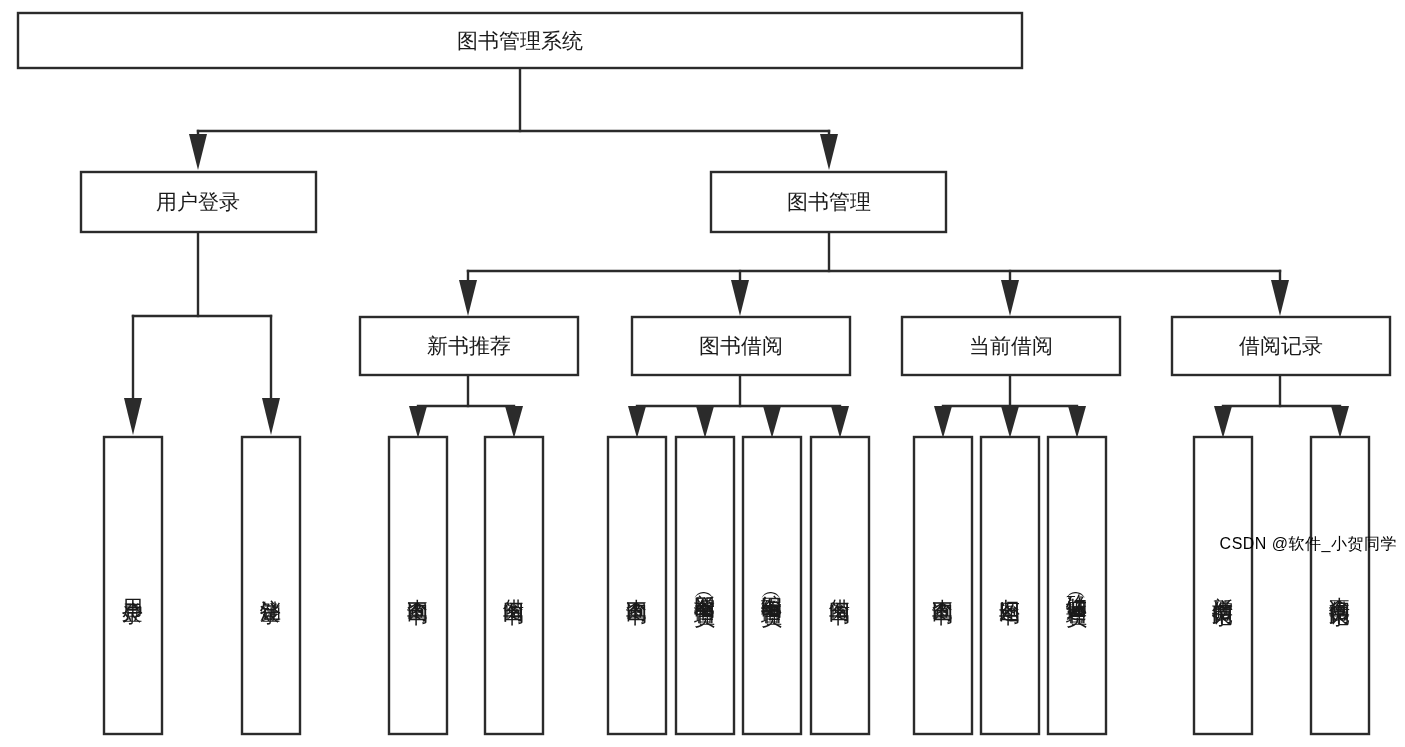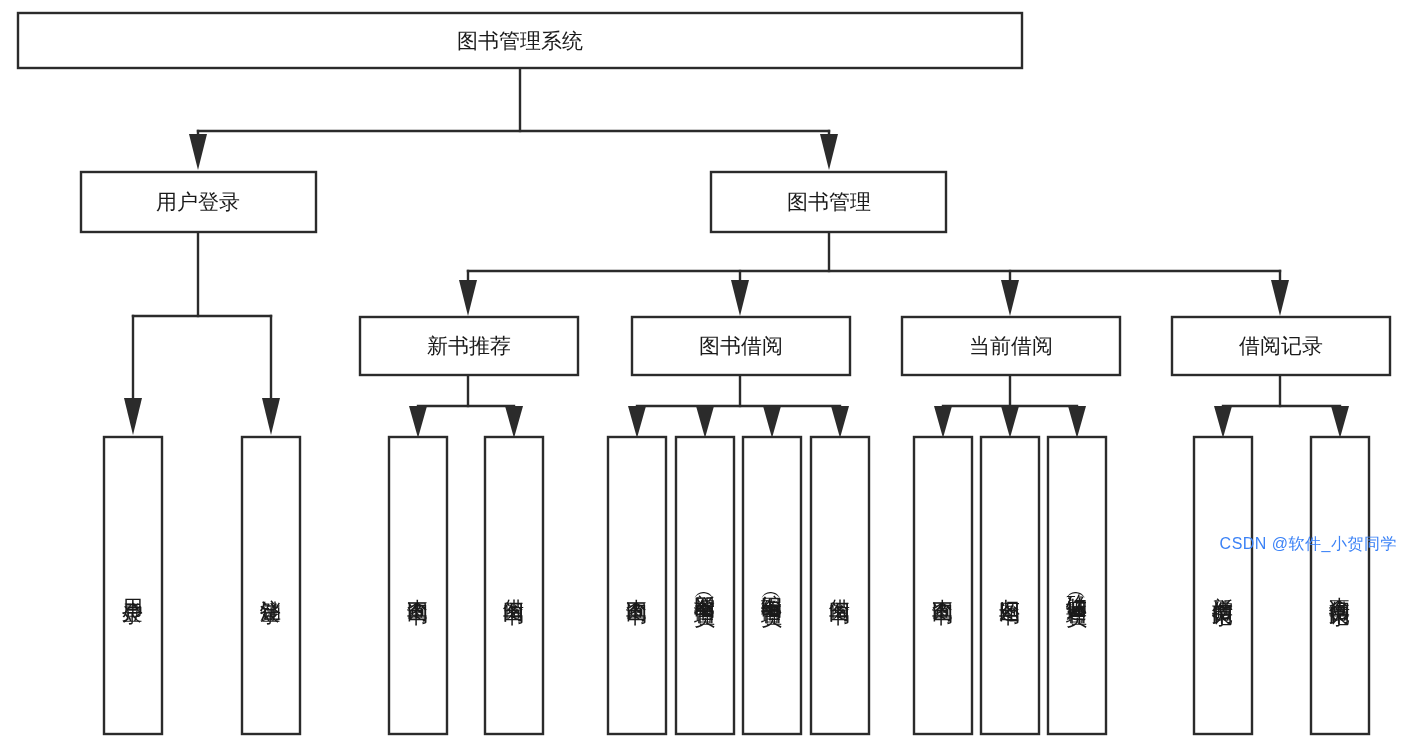--- a/index.html
+++ b/index.html
@@ -74,21 +74,21 @@
     letter-spacing: 2px;
     white-space: nowrap;
     text-align: center;
   }
   .watermark {
     position: absolute;
     right: 8px;
     bottom: 4px;
     font-family: "Liberation Sans", "DejaVu Sans", sans-serif;
     font-size: 16px;
-    color: #3b82f6;
+    color: #000000;
     white-space: nowrap;
     letter-spacing: 0.5px;
   }
 </style>
 </head>
 <body>
 
 <div id="diagram-root">
 
   <svg id="diagram-svg" viewBox="0 0 1405 747">

